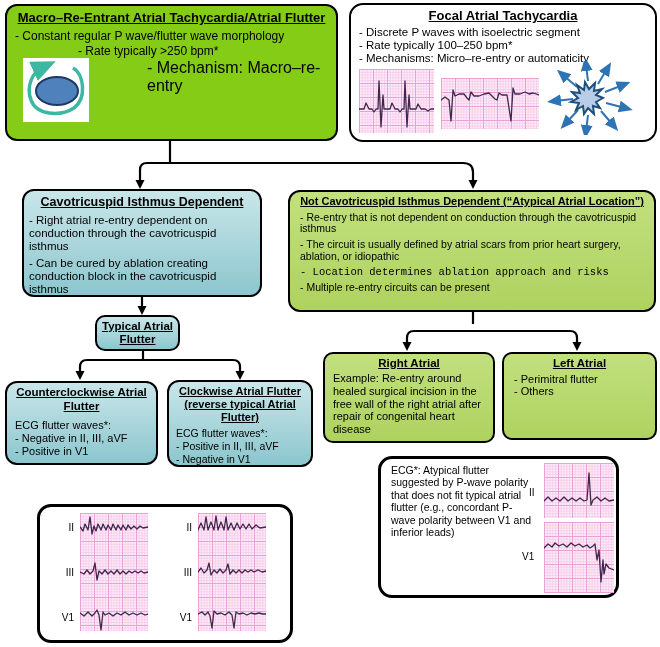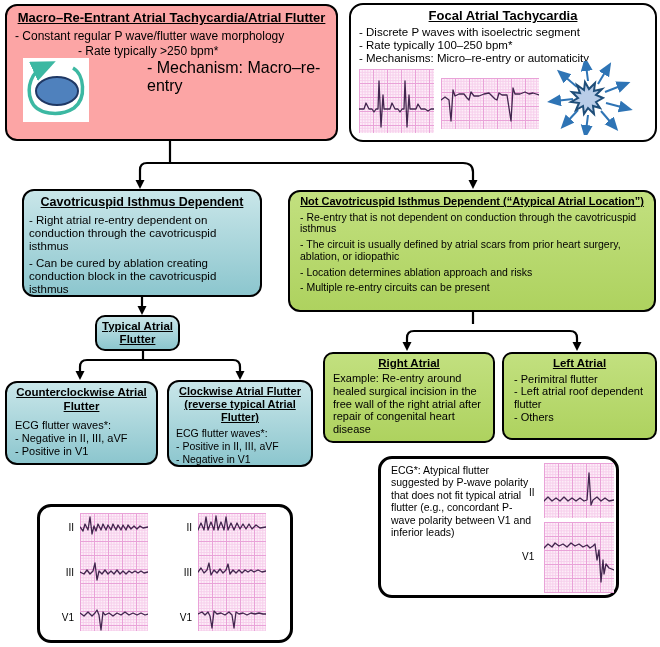--- a/index.html
+++ b/index.html
@@ -1,21 +1,21 @@
 <!DOCTYPE html>
 <html><head>
 <meta charset="utf-8">
 <style>
   html,body { margin:0; padding:0; }
   .canvas {
     position:relative; width:660px; height:647px; background:#ffffff;
     font-family:"Liberation Sans", sans-serif; color:#000; overflow:hidden;
   }
   .node { position:absolute; box-sizing:border-box; border:2.5px solid #000; }
-  .gold  { background:#fca5a5; }
+  .gold  { background:#84cc16; }
   .whitebg { background:#ffffff; }
   .teal  { background:linear-gradient(180deg,#c9e6e9 0%,#8cc6ce 100%); }
   .green { background:linear-gradient(180deg,#c2e07f 0%,#aed25f 100%); }
   .r10 { border-radius:10px; } .r12 { border-radius:12px; } .r14 { border-radius:14px; }
   .title { font-weight:700; text-decoration:underline; text-align:center; }
   .bullet { text-align:left; }
   .ecg-grid {
     position:absolute;
     background-color:#fdeef8;
     background-image:
@@ -114,21 +114,21 @@
   <div class="node teal r12" style="left:22px; top:189px; width:240px; height:108px; padding:4px 5px;">
     <div class="title" style="font-size:12.5px;">Cavotricuspid Isthmus Dependent</div>
     <div class="bullet" style="font-size:11.5px; line-height:1.13; margin-top:5px;">- Right atrial re-entry dependent on conduction through the cavotricuspid isthmus</div>
     <div class="bullet" style="font-size:11.5px; line-height:1.13; margin-top:4px;">- Can be cured by ablation creating conduction block in the cavotricuspid isthmus</div>
   </div>
 
   <div class="node green r12" style="left:288px; top:190px; width:368px; height:122px; padding:3px 10px;">
     <div class="title" style="font-size:11px; line-height:1.15;">Not Cavotricuspid Isthmus Dependent (“Atypical Atrial Location”)</div>
     <div class="bullet" style="font-size:10.5px; line-height:1.12; margin-top:4px;">- Re-entry that is not dependent on conduction through the cavotricuspid isthmus</div>
     <div class="bullet" style="font-size:10.5px; line-height:1.12; margin-top:4px;">- The circuit is usually defined by atrial scars from prior heart surgery, ablation, or idiopathic</div>
-    <div class="bullet" style="font-size:10.5px; line-height:1.12; margin-top:4px;">- Location determines ablation approach and risks</div>
+    <div class="bullet" style="font-size:10.5px; line-height:1.12; margin-top:4px;font-family:Liberation Mono, monospace;">- Location determines ablation approach and risks</div>
     <div class="bullet" style="font-size:10.5px; line-height:1.12; margin-top:4px;">- Multiple re-entry circuits can be present</div>
   </div>
 
   <div class="node teal r10" style="left:95px; top:315px; width:85px; height:36px; padding:2px 4px; display:flex; align-items:center; justify-content:center;">
     <div class="title" style="font-size:11.5px; line-height:1.15;">Typical Atrial Flutter</div>
   </div>
 
   <div class="node teal r12" style="left:5px; top:381px; width:153px; height:84px; padding:3px 8px;">
     <div class="title" style="font-size:11.5px; line-height:1.2;">Counterclockwise Atrial Flutter</div>
     <div class="bullet" style="font-size:11px; margin-top:5px;">ECG flutter waves*:</div>
@@ -144,21 +144,20 @@
   </div>
 
   <div class="node green r10" style="left:323px; top:352px; width:172px; height:91px; padding:3px 8px;">
     <div class="title" style="font-size:11.5px;">Right Atrial</div>
     <div class="bullet" style="font-size:11px; line-height:1.16; margin-top:3px;">Example: Re-entry around healed surgical incision in the free wall of the right atrial after repair of congenital heart disease</div>
   </div>
 
   <div class="node green r10" style="left:502px; top:352px; width:155px; height:88px; padding:3px 10px;">
     <div class="title" style="font-size:11.5px;">Left Atrial</div>
     <div class="bullet" style="font-size:11px; margin-top:4px;">- Perimitral flutter</div>
-    <div class="bullet" style="font-size:11px; line-height:1.16;">- Left atrial roof dependent flutter</div>
     <div class="bullet" style="font-size:11px;">- Others</div>
   </div>
 
 
   <div class="node whitebg r14" style="left:37px; top:504px; width:256px; height:139px; border-width:3px;">
     <div class="ecg-labels" style="left:10px; top:6px; width:24px; height:118px;">
       <span class="lead-label">II</span>
       <span class="lead-label">III</span>
       <span class="lead-label">V1</span>
     </div>

